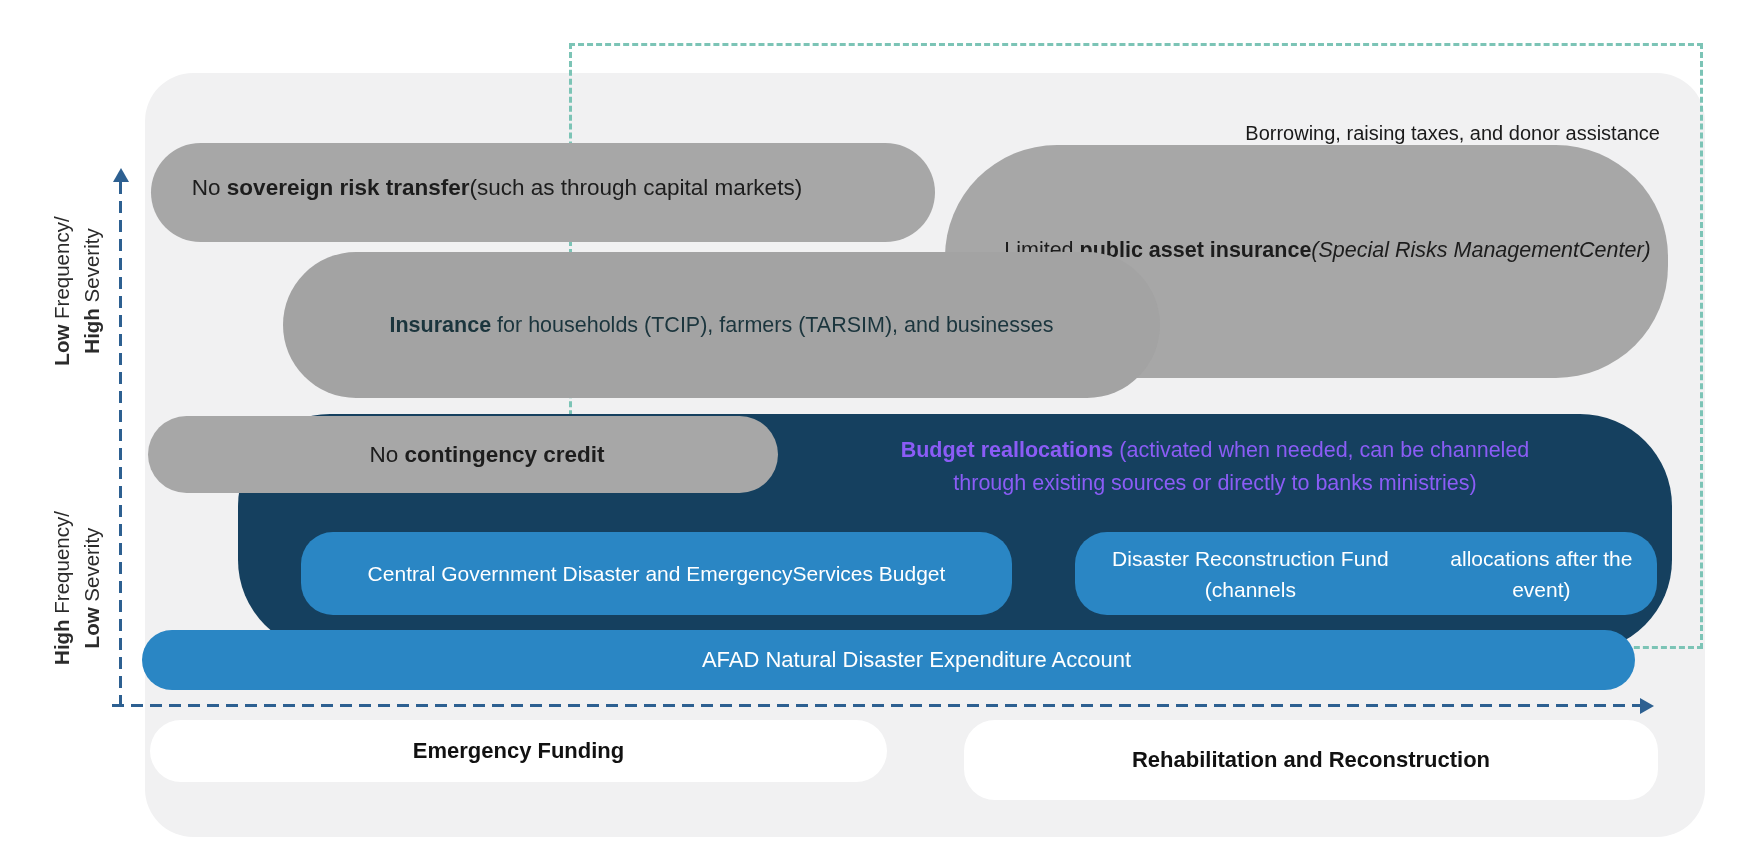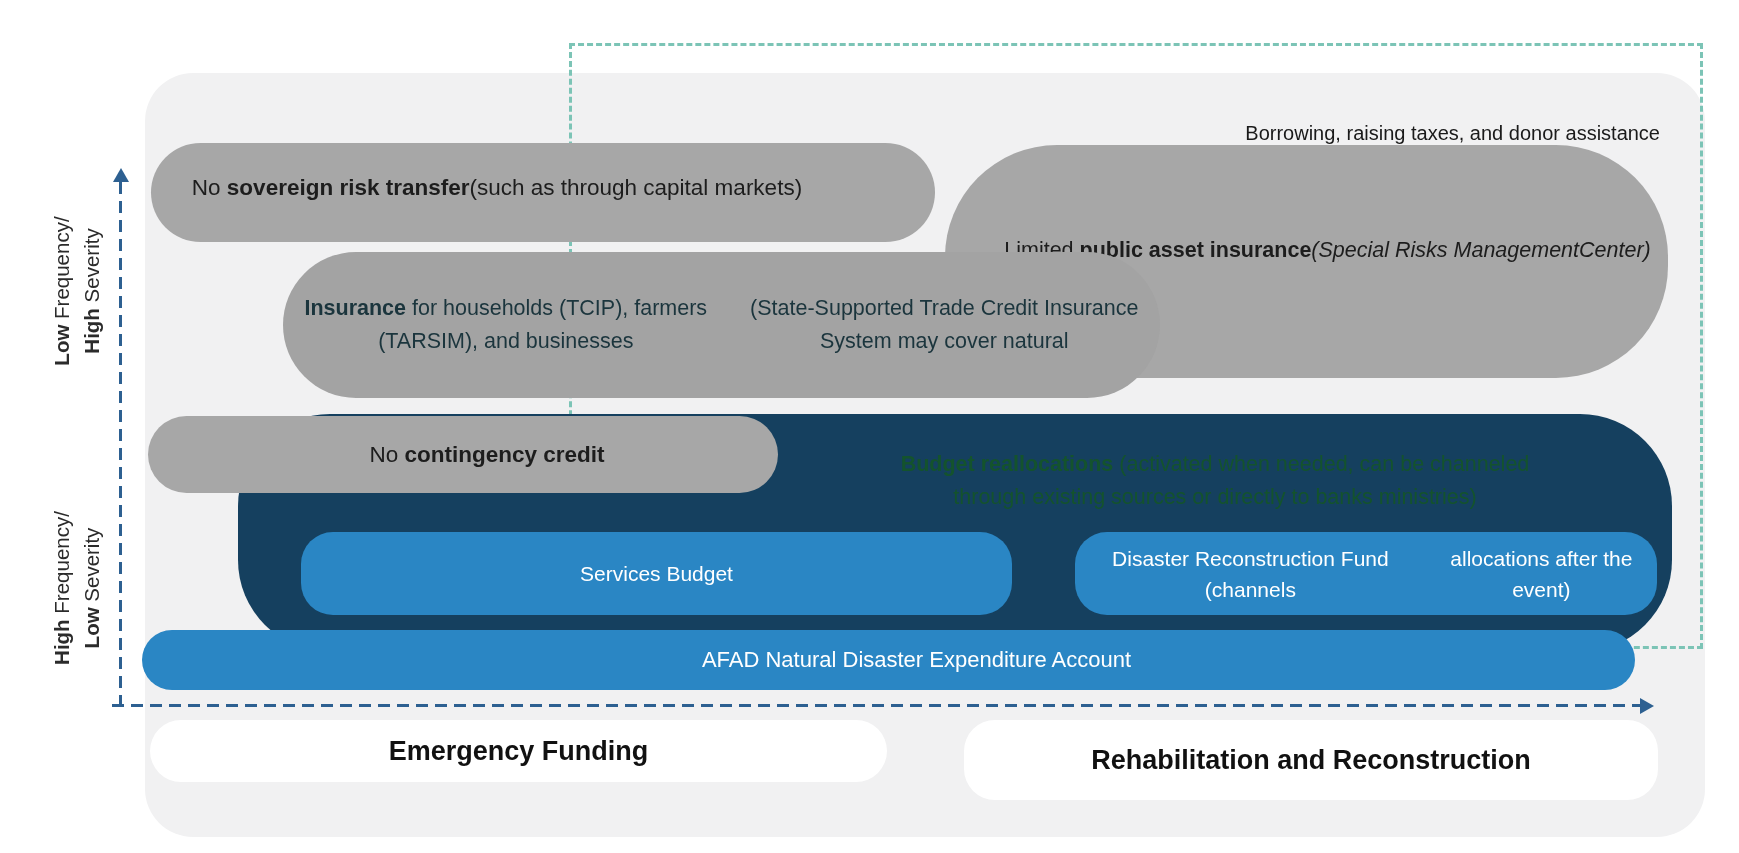--- a/index.html
+++ b/index.html
@@ -81,39 +81,39 @@
   .insurance{
     left:283px;top:252px;width:877px;height:146px;border-radius:73px;
     background:#a3a3a3;color:#1b353d;font-size:21.5px;line-height:33px;z-index:4;
   }
   .navy-blob{
     left:238px;top:414px;width:1434px;height:238px;border-radius:92px;
     background:#15405f;z-index:3;
   }
   .budget-text{
     left:775px;top:434px;width:880px;z-index:4;
-    text-align:center;color:#14532d;font-size:21.5px;line-height:33px;margin-top:14px;
+    text-align:center;color:#8b5cf6;font-size:21.5px;line-height:33px;
   }
   .contingency{
     left:148px;top:416px;width:630px;height:77px;border-radius:39px;
     background:#a7a7a7;color:#1d1d1d;font-size:22.5px;z-index:4;
     padding-left:48px;
   }
   .blue-pill{
     background:#2a86c4;color:#ffffff;font-size:21px;line-height:31px;z-index:4;
   }
   .central{left:301px;top:532px;width:711px;height:83px;border-radius:32px;}
   .fund{left:1075px;top:532px;width:582px;height:83px;border-radius:32px;}
   .afad{
     left:142px;top:630px;width:1493px;height:60px;border-radius:30px;
     background:#2a86c4;color:#ffffff;font-size:22px;z-index:5;
     padding-left:56px;
   }
   .white-pill{
-    background:#ffffff;color:#111111;font-weight:bold;font-size:27px;z-index:3;
+    background:#ffffff;color:#111111;font-weight:bold;font-size:22px;z-index:3;
     border-radius:31px;
   }
   .emergency{left:150px;top:720px;width:737px;height:62px;}
   .rehab{left:964px;top:720px;width:694px;height:80px;}
 </style>
 </head>
 <body>
 
 <div class="abs panel"></div>
 
@@ -141,34 +141,34 @@
 </div>
 
 <div class="abs bubble public-asset">
   <div class="line"><span>Limited </span><span class="b">public asset insurance</span></div>
   <div class="line it">(Special Risks Management</div>
   <div class="line it">Center)</div>
 </div>
 
 <div class="abs bubble insurance">
   <div class="line"><span class="b">Insurance</span><span> for households (TCIP), farmers (TARSIM), and businesses</span></div>
-  <div class="line">(State-Supported Trade Credit Insurance System may cover natural</div>
 </div>
 
 <div class="abs navy-blob"></div>
 <div class="abs budget-text">
   <div class="line"><span class="b">Budget reallocations</span><span> (activated when needed, can be channeled</span></div>
   <div class="line">through existing sources or directly to banks ministries)</div>
 </div>
 
 <div class="abs bubble contingency">
   <div class="line"><span>No </span><span class="b">contingency credit</span></div>
 </div>
 
 <div class="abs bubble blue-pill central">
+  <div class="line">Central Government Disaster and Emergency</div>
   <div class="line">Services Budget</div>
 </div>
 
 <div class="abs bubble blue-pill fund">
   <div class="line">Disaster Reconstruction Fund (channels</div>
   <div class="line">allocations after the event)</div>
 </div>
 
 <div class="abs bubble afad">
   <div class="line">AFAD Natural Disaster Expenditure Account</div>

